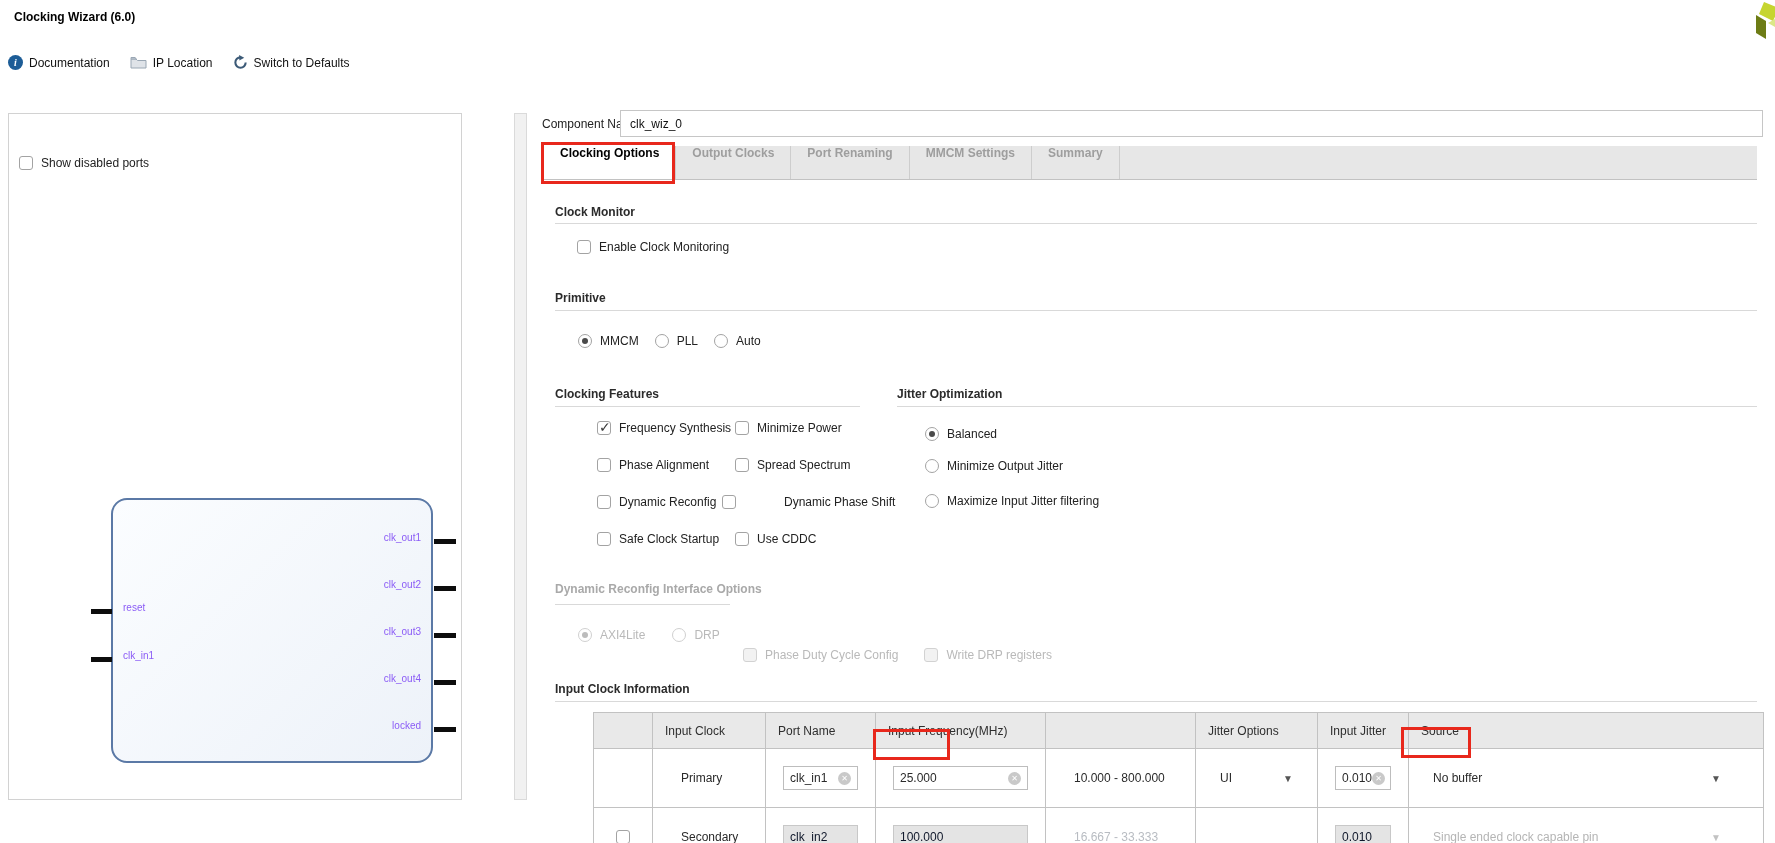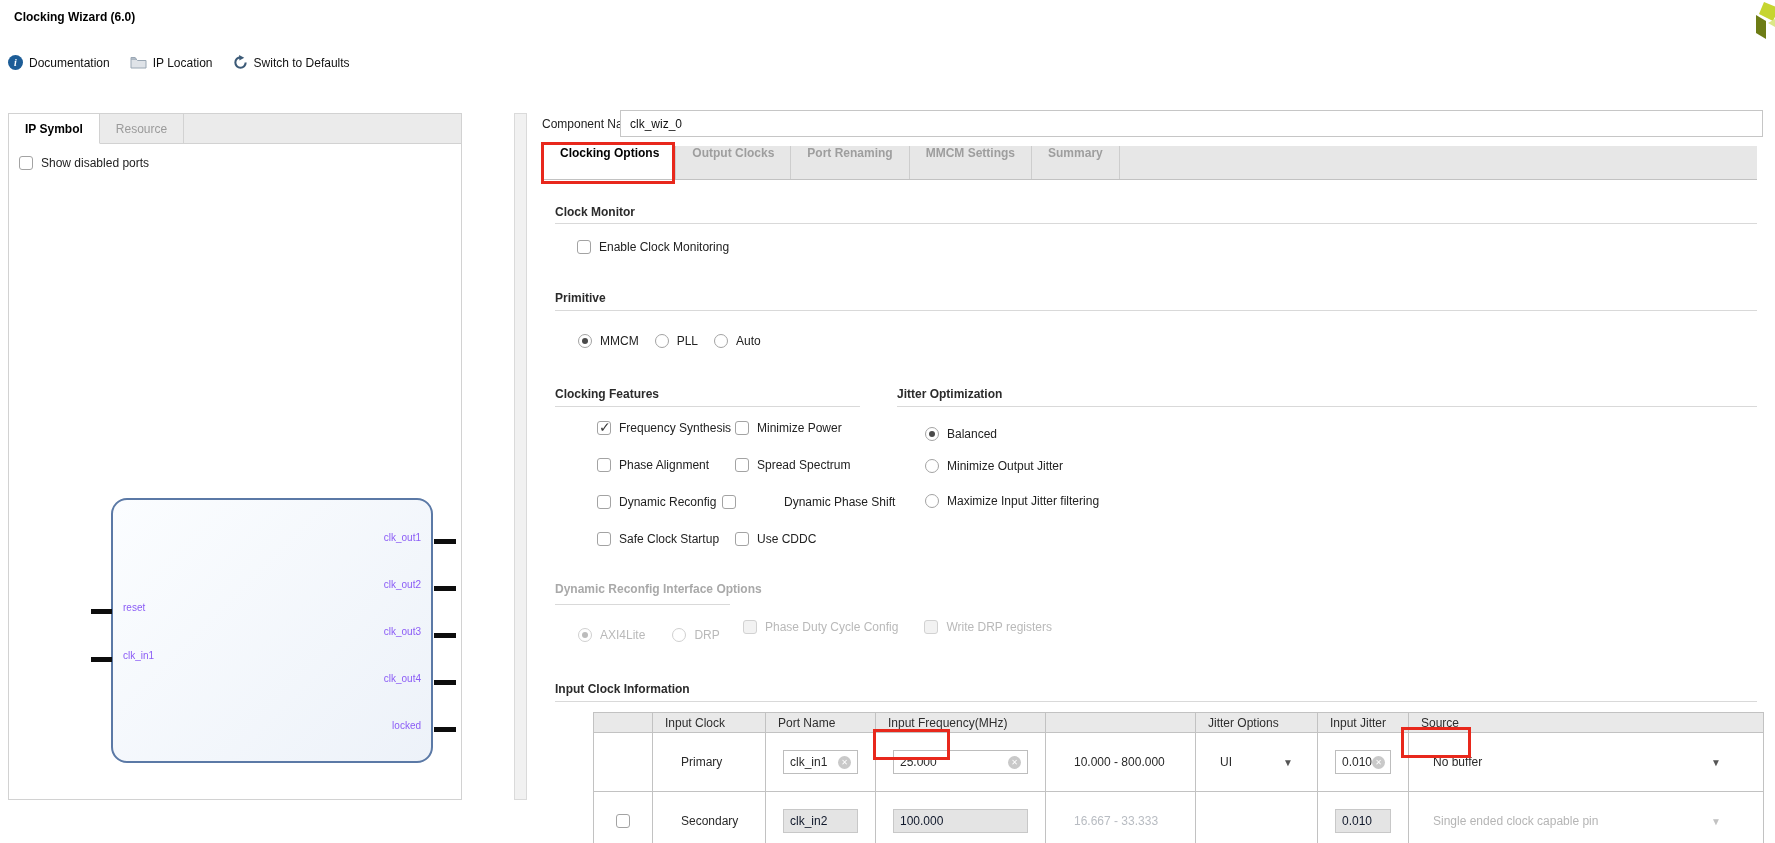--- a/index.html
+++ b/index.html
@@ -54,21 +54,21 @@
   .sec-h { position:absolute; font-weight:bold; color:#2b2b2b; }
   .sec-h.dim { color:#a9a9a9; }
   .uline { position:absolute; height:1px; background:#d9d9d9; }
   .ctl-row { position:absolute; display:flex; align-items:center; gap:8px; color:#222; }
   .ctl-row.dim { color:#b9b9b9; }
   .gap26 { gap:26px; }
   .opt { display:flex; align-items:center; gap:8px; }
 
   
   .ici-table { position:absolute; left:593px; top:712px; border-collapse:collapse; table-layout:fixed; width:1170px; }
-  .ici-table th { height:20px; background:#e9e9e9; border:1px solid #c2c2c2; font-weight:normal; text-align:left;
+  .ici-table th { height:36px; background:#e9e9e9; border:1px solid #c2c2c2; font-weight:normal; text-align:left;
                   padding:0 0 0 12px; color:#2e2e2e; }
   .ici-table td { height:28px; border:1px solid #c2c2c2; padding:16px; vertical-align:middle; color:#2a2a2a; }
   .cell-text { padding-left:12px; }
   .cell-text.dim { color:#b8bcc2; }
   .cell-input { margin:1px; height:24px; border:1px solid #bdbdbd; background:#fff; display:flex; align-items:center;
                 padding:0 6px; }
   .cell-input.disabled { background:#e4e4e4; border-color:#c8c8c8; color:#0f172a; }
   .clr { width:13px; height:13px; border-radius:50%; background:#c9c9c9; color:#fff; font-size:8px; line-height:13px;
          text-align:center; margin-left:auto; flex:none; }
   .clr::before { content:"\2715"; }
@@ -111,28 +111,20 @@
     <div class="tb-item">
       <svg class="svg-icon" width="15" height="15" viewBox="0 0 16 16">
         <path d="M13.5 8 A5.5 5.5 0 1 1 8 2.5" fill="none" stroke="#3c5a77" stroke-width="2.2"></path>
         <polygon points="6.5,0 12,2.8 6.8,5.8" fill="#3c5a77"></polygon>
       </svg>
       <span>Switch to Defaults</span>
     </div>
   </div>
 
   <div class="abs left-panel">
-    <div class="lp-tabs">
-      <div class="lp-tab active">
-        <span>IP Symbol</span>
-      </div>
-      <div class="lp-tab">
-        <span>Resource</span>
-      </div>
-    </div>
     <div class="sdp-row">
       <span class="cb"></span>
       <span>Show disabled ports</span>
     </div>
 
     <div class="sym-box"></div>
 
     <div class="port-stub" style="left:82px; top:495px; width:21px;"></div>
     <div class="port-label" style="left:114px; top:488px;">reset</div>
     <div class="port-stub" style="left:82px; top:543px; width:21px;"></div>
@@ -245,21 +237,21 @@
     <span class="rd"></span>
     <span>Minimize Output Jitter</span>
   </div>
   <div class="ctl-row" style="left:925px; top:494px;">
     <span class="rd"></span>
     <span>Maximize Input Jitter filtering</span>
   </div>
 
   <div class="sec-h dim" style="left:555px; top:582px;">Dynamic Reconfig Interface Options</div>
   <div class="uline" style="left:555px; top:604px; width:175px;"></div>
-  <div class="ctl-row dim gap26" style="left:743px; top:620px;">
+  <div class="ctl-row dim gap26" style="left:743px; top:648px;">
     <span class="opt">
       <span class="cb disabled"></span>
       <span>Phase Duty Cycle Config</span>
     </span>
     <span class="opt">
       <span class="cb disabled"></span>
       <span>Write DRP registers</span>
     </span>
   </div>
   <div class="ctl-row dim" style="left:578px; top:628px; gap:27px;">

